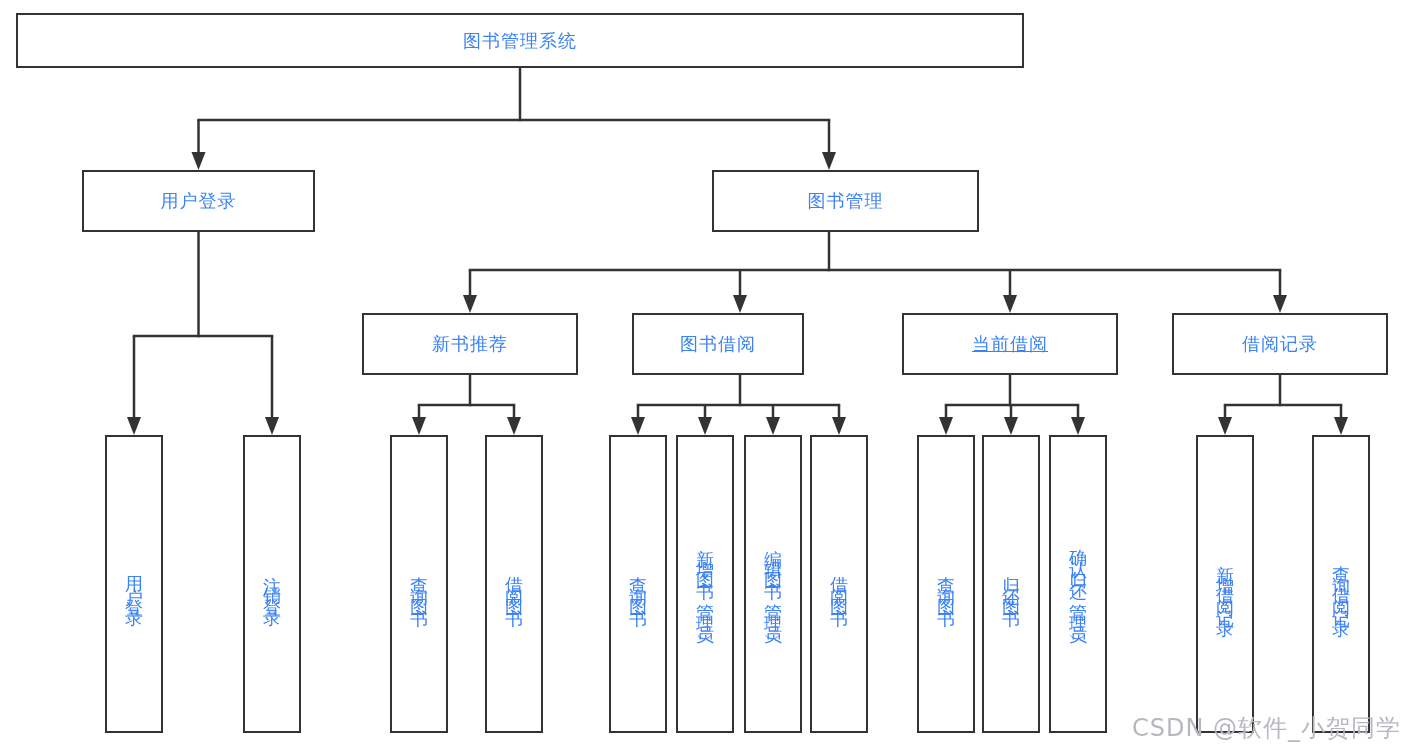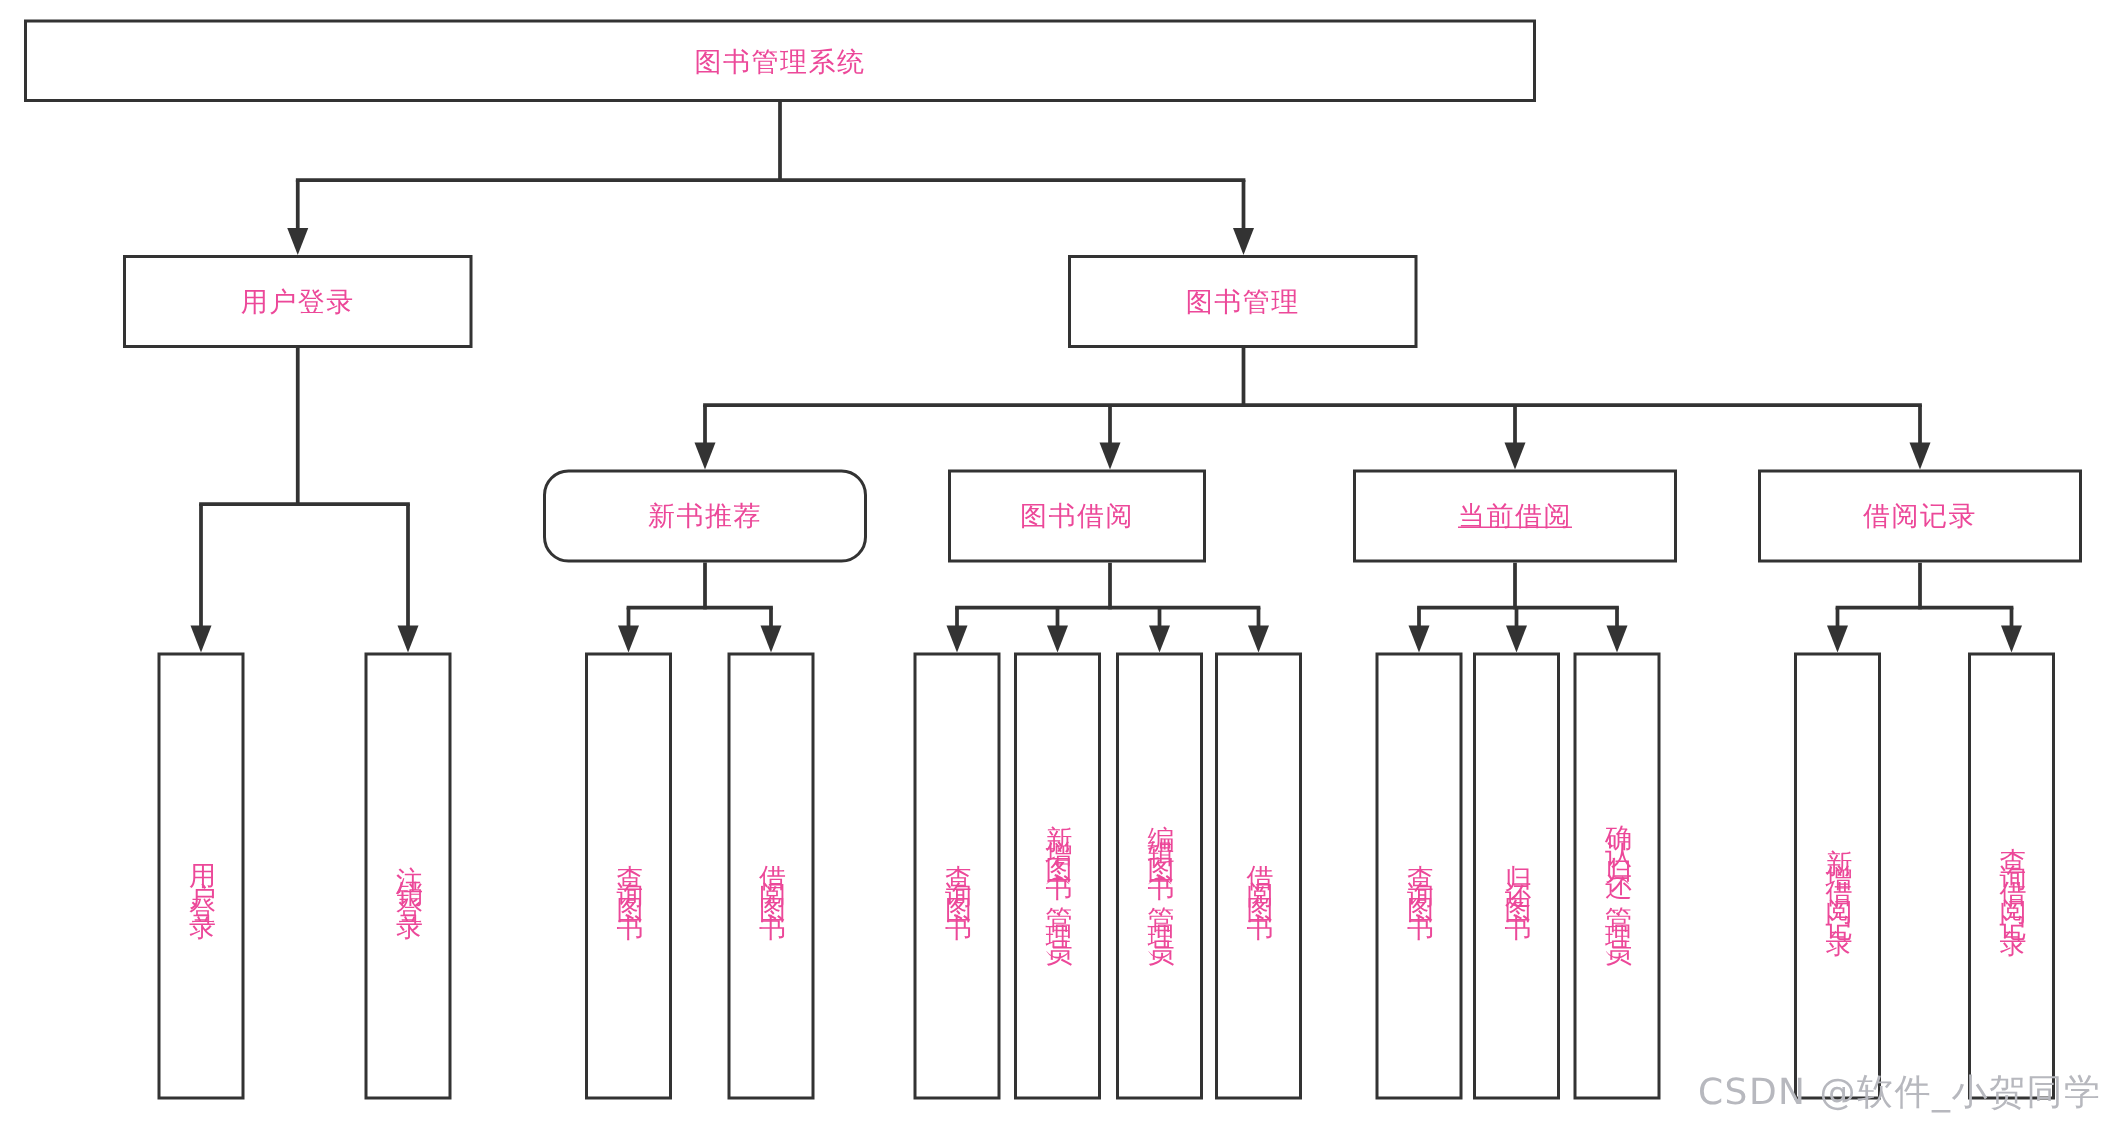--- a/index.html
+++ b/index.html
@@ -23,21 +23,21 @@
   .connectors line { stroke: #333333; stroke-width: 2.5; }
   .connectors polygon { fill: #333333; stroke: none; }
   .box {
     position: absolute;
     box-sizing: border-box;
     background: #ffffff;
     border: 2.5px solid #333333;
     display: flex;
     align-items: center;
     justify-content: center;
-    color: #ec4899;
+    color: #3b82f6;
     font-size: 18px;
     letter-spacing: 1px;
     text-align: center;
   }
   .box.root { border-width: 2px; }
   .box.leaf {
     border-width: 2px;
     writing-mode: vertical-rl;
     text-orientation: mixed;
     letter-spacing: 11px;
@@ -117,23 +117,23 @@
     <line x1="1223.75" y1="405" x2="1342.25" y2="405"></line>
     <line x1="1225" y1="405" x2="1225" y2="419"></line>
     <polygon points="1218,417 1232,417 1225,435"></polygon>
     <line x1="1341" y1="405" x2="1341" y2="419"></line>
     <polygon points="1334,417 1348,417 1341,435"></polygon>
   </svg>
 
   <div class="box root" style="left:16px; top:13px; width:1008px; height:55px;">图书管理系统</div>
 
   <div class="box" style="left:82px; top:170px; width:233px; height:62px;">用户登录</div>
-  <div class="box" style="left:712px; top:170px; width:233px; height:62px;">图书管理</div>
+  <div class="box" style="left:712px; top:170px; width:267px; height:62px;">图书管理</div>
 
-  <div class="box" style="left:362px; top:313px; width:216px; height:62px;border-radius:17px;">新书推荐</div>
+  <div class="box" style="left:362px; top:313px; width:216px; height:62px;">新书推荐</div>
   <div class="box" style="left:632px; top:313px; width:172px; height:62px;">图书借阅</div>
   <div class="box" style="left:902px; top:313px; width:216px; height:62px;text-decoration:underline;">当前借阅</div>
   <div class="box" style="left:1172px; top:313px; width:216px; height:62px;">借阅记录</div>
 
   <div class="box leaf" style="left:105px; top:435px; width:58px; height:298px;">用户登录</div>
   <div class="box leaf" style="left:243px; top:435px; width:58px; height:298px;">注销登录</div>
 
   <div class="box leaf" style="left:390px; top:435px; width:58px; height:298px;">查询图书</div>
   <div class="box leaf" style="left:485px; top:435px; width:58px; height:298px;">借阅图书</div>
 

